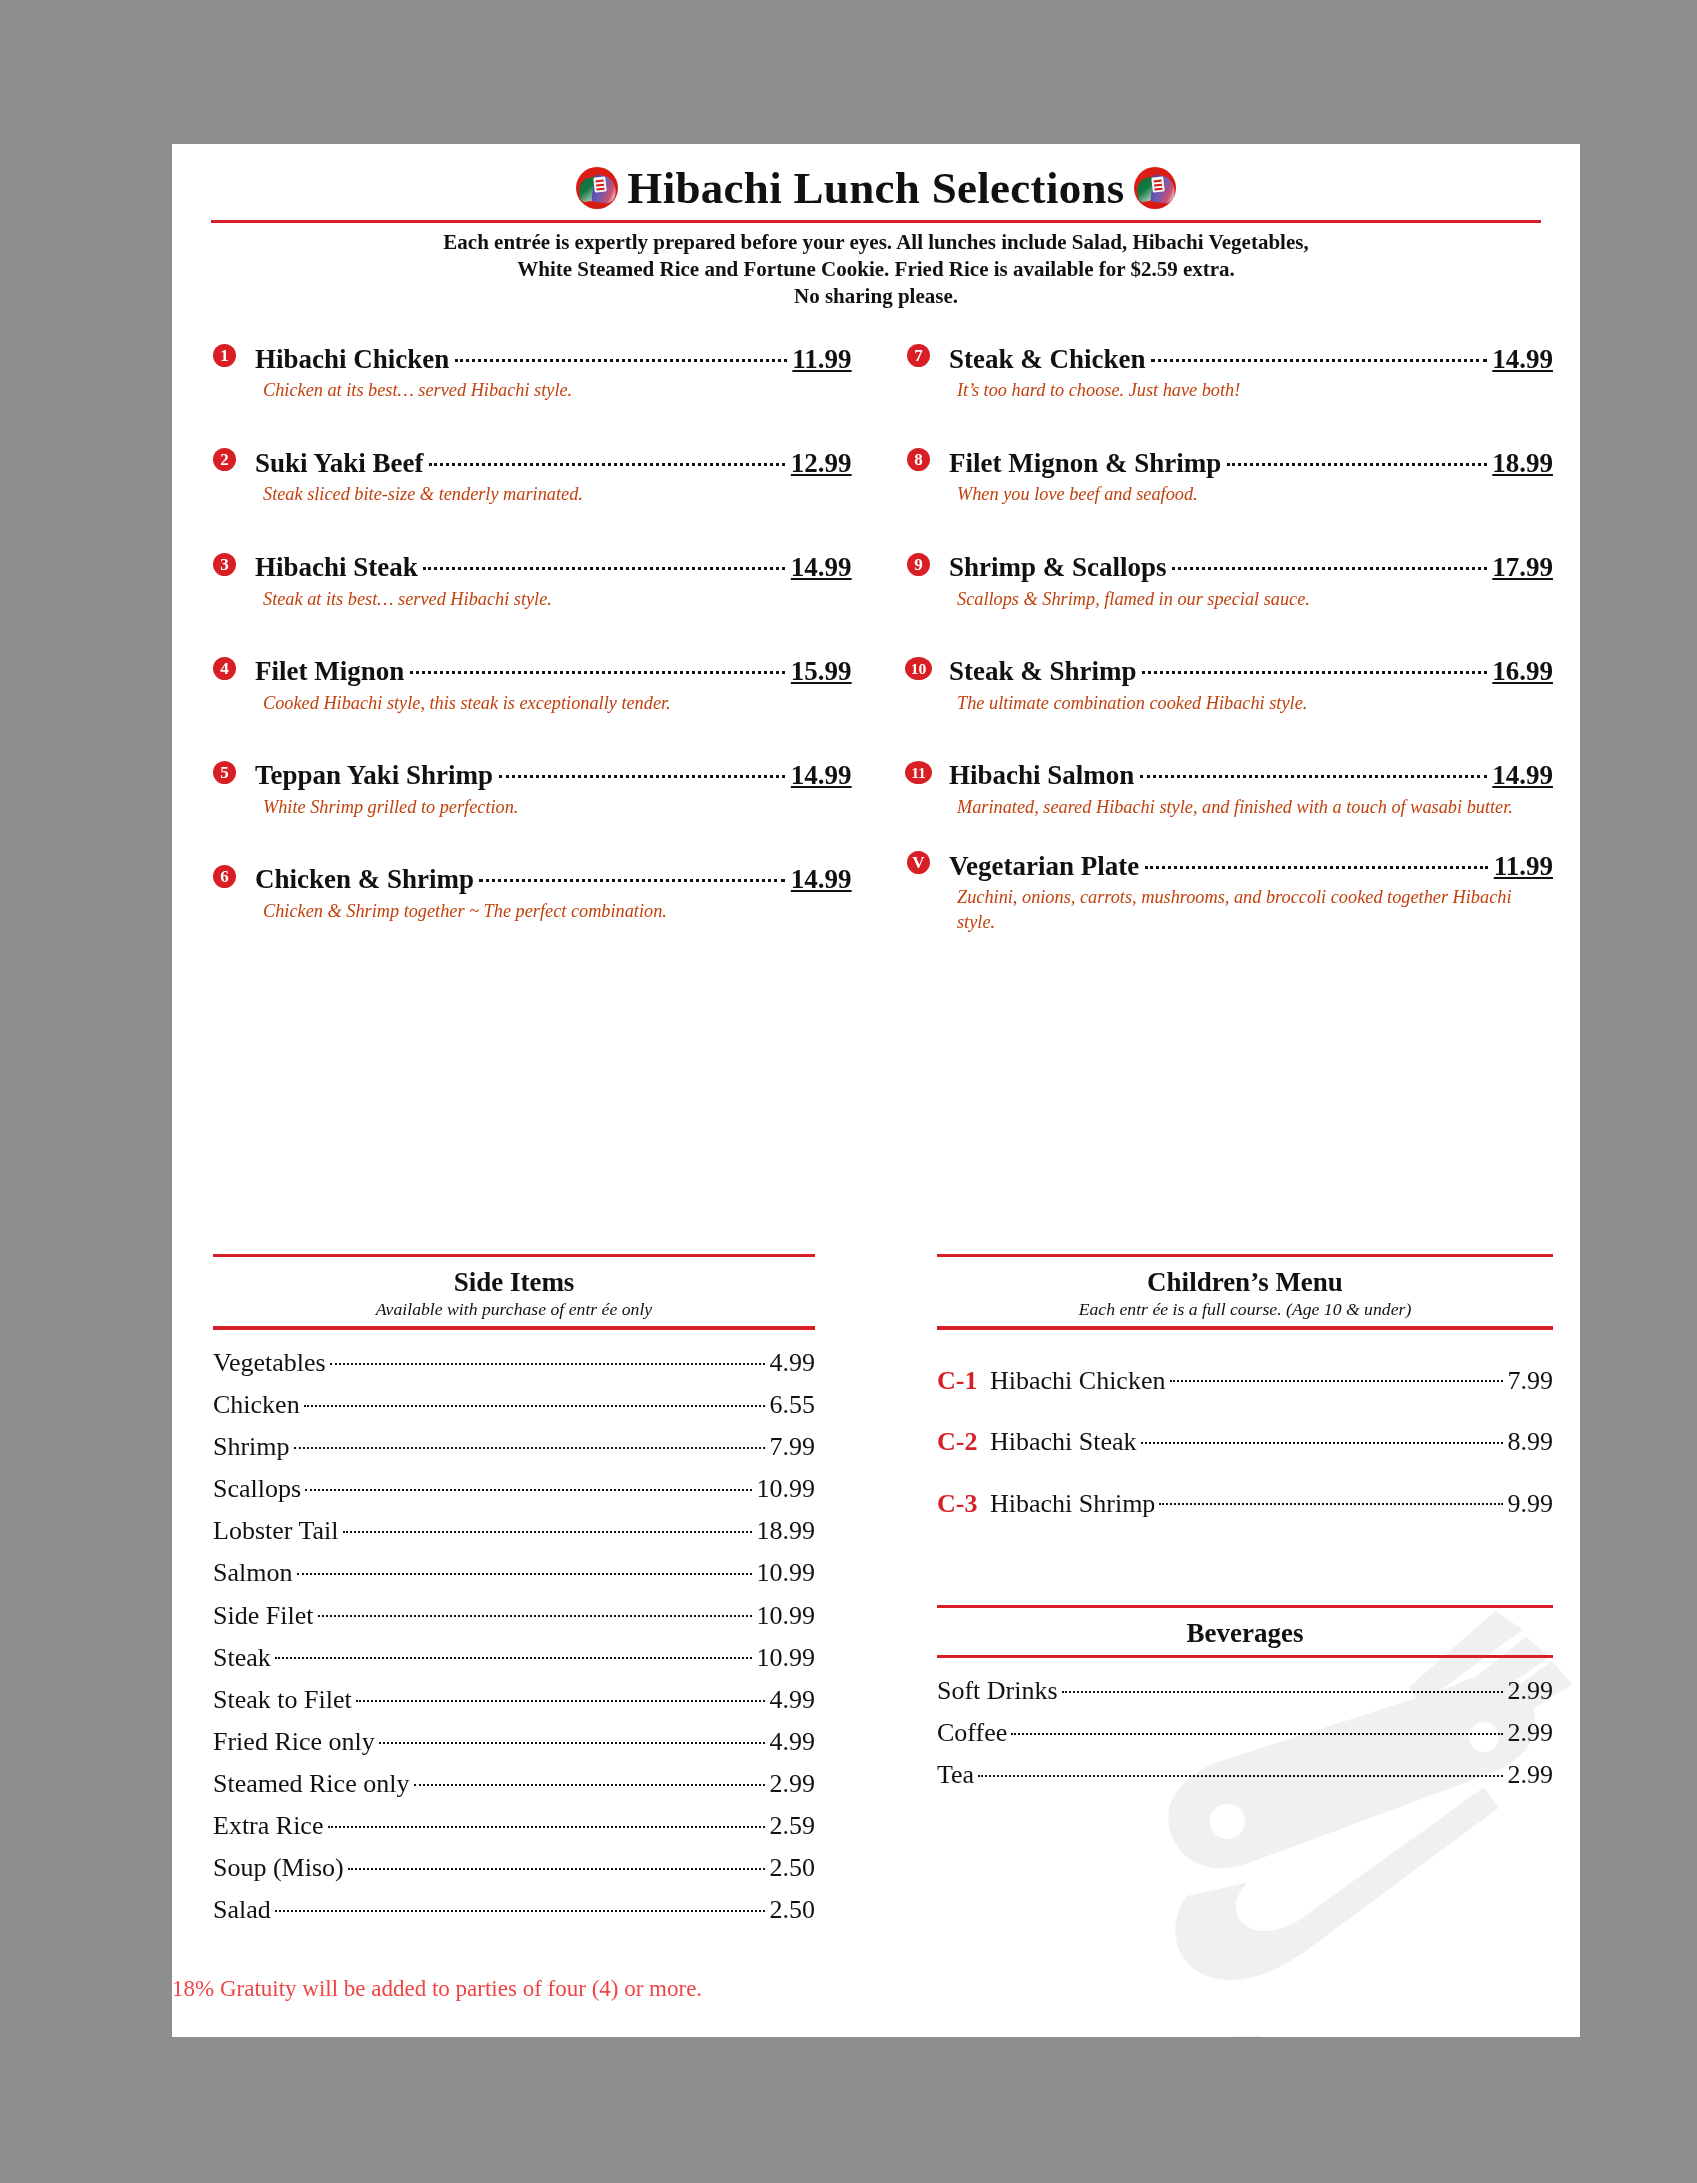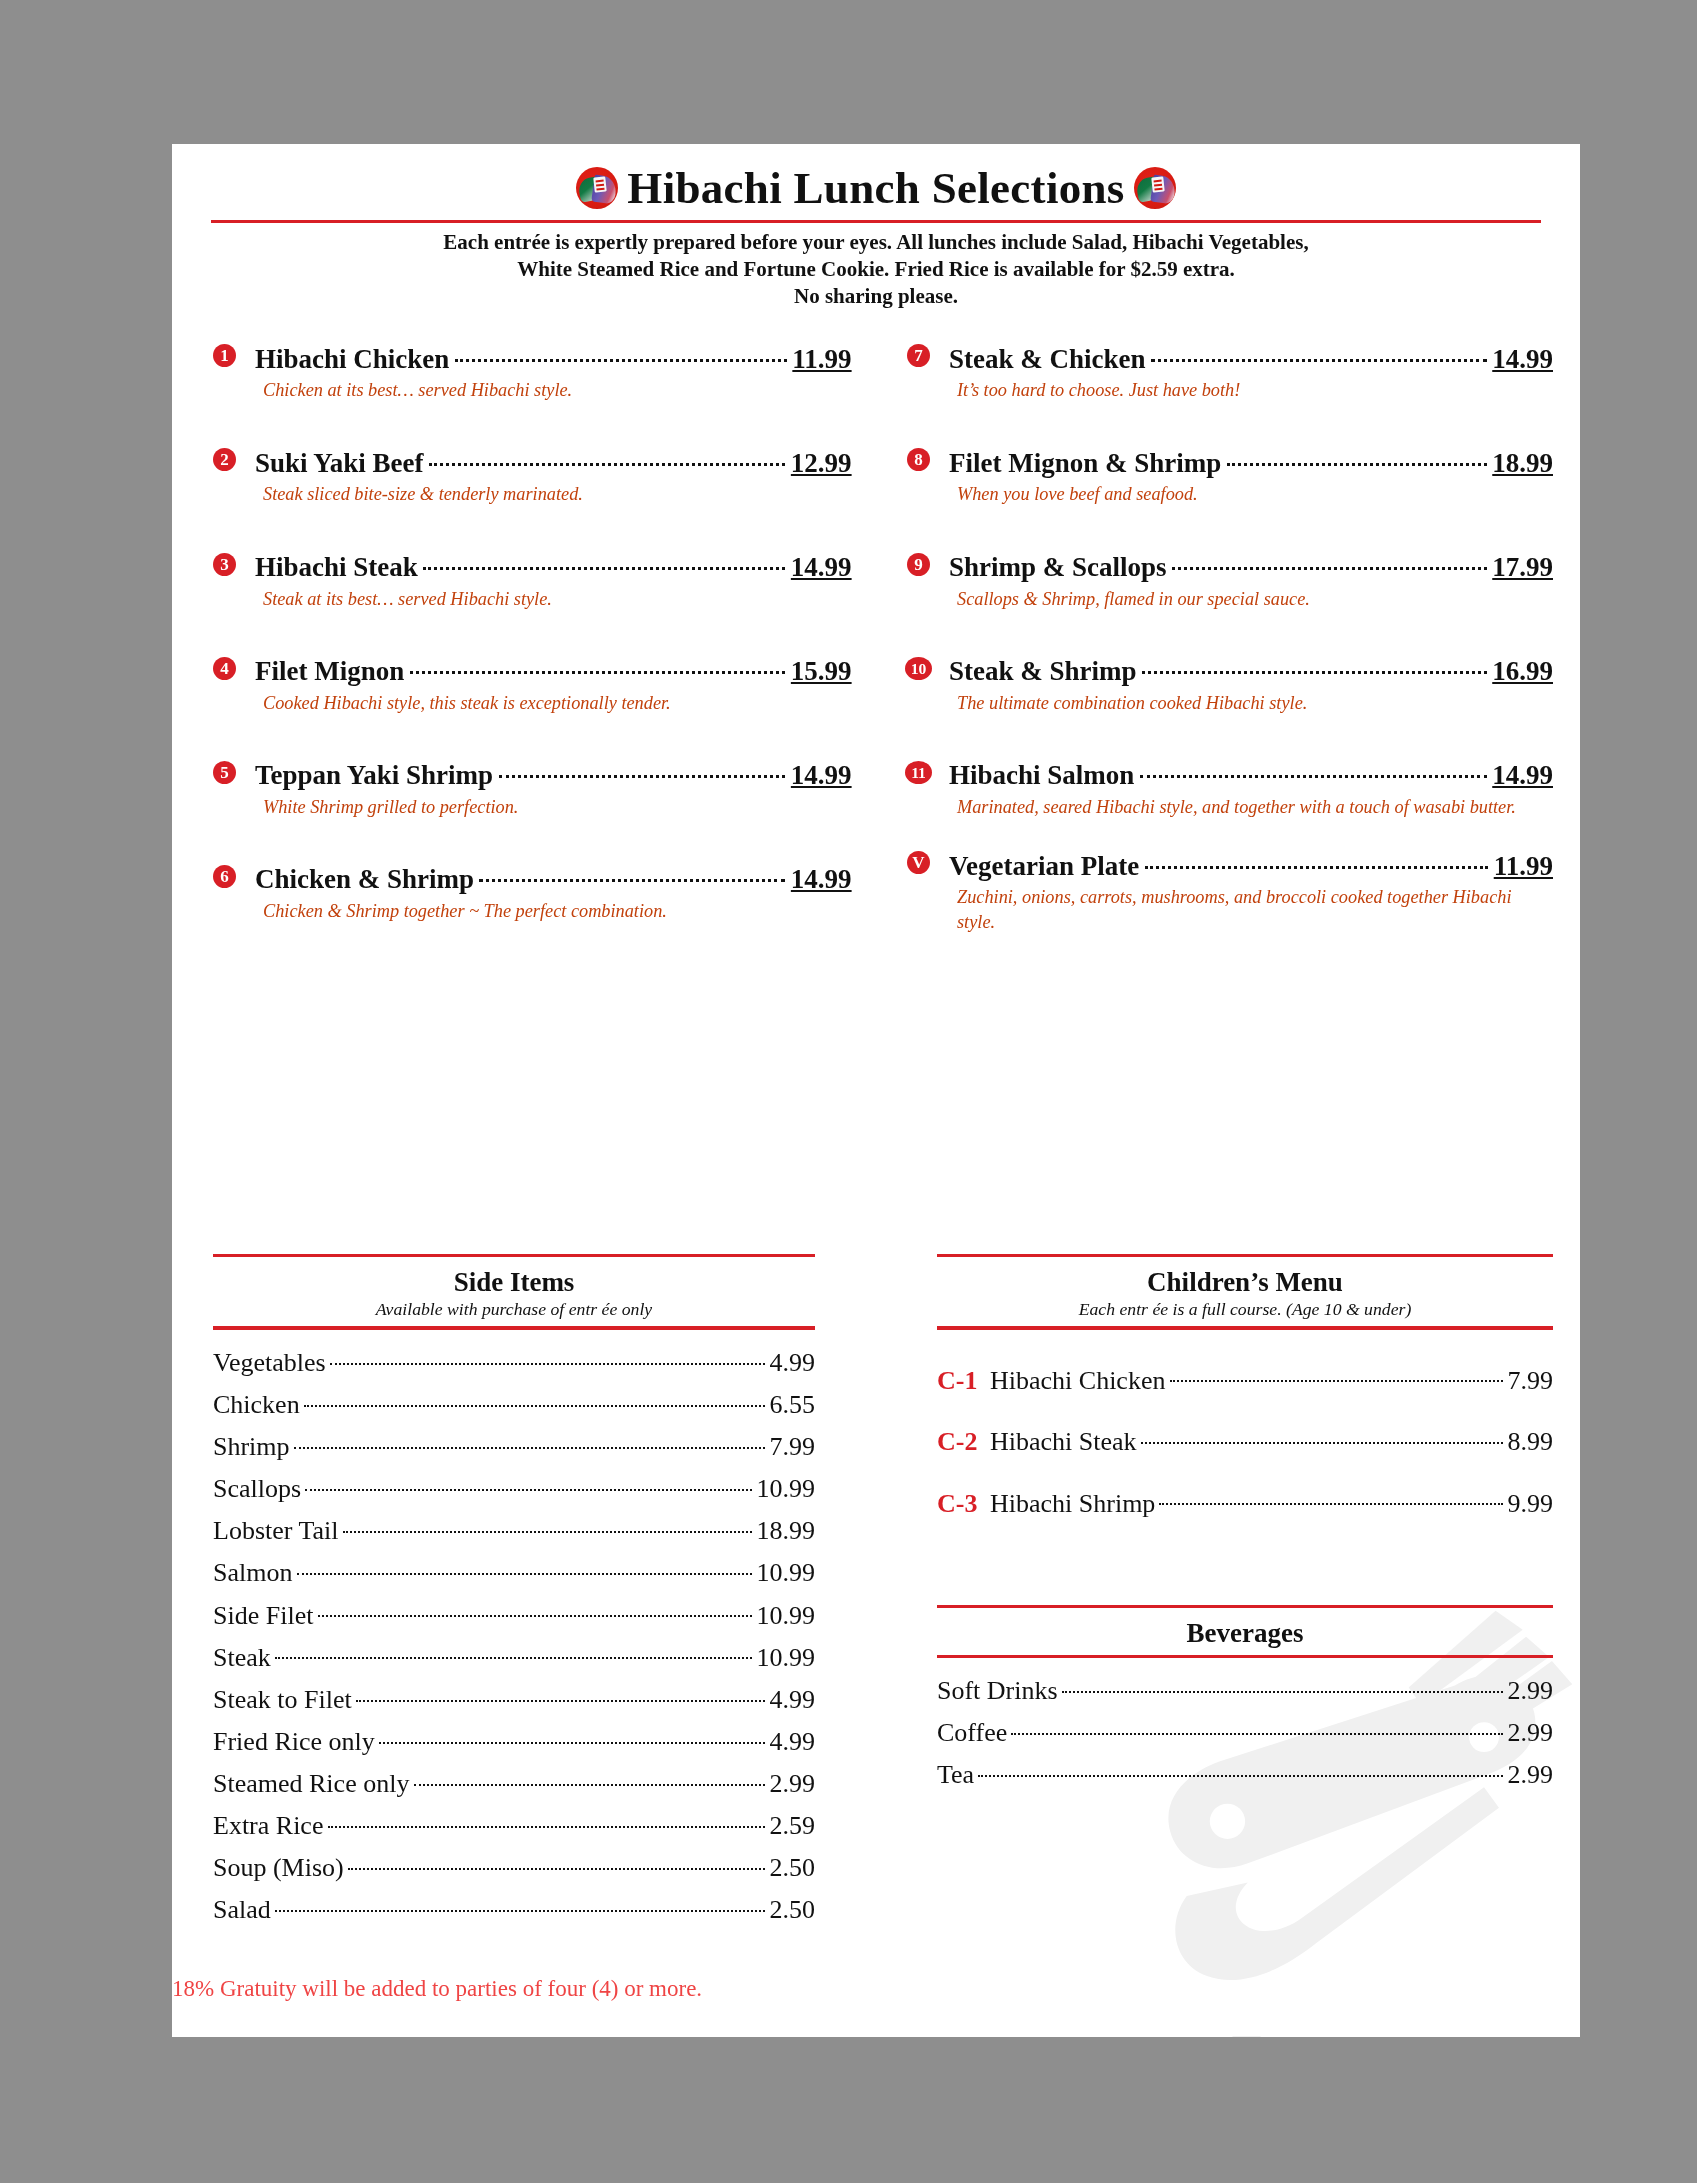--- a/index.html
+++ b/index.html
@@ -479,21 +479,21 @@
         <div class="desc">The ultimate combination cooked Hibachi style.</div>
       </div>
 
       <div class="entree tall">
         <span class="badge wide">11</span>
         <div class="name-line">
           <span class="nm">Hibachi Salmon</span>
           <span class="leader"></span>
           <span class="pr">14.99</span>
         </div>
-        <div class="desc">Marinated, seared Hibachi style, and together with a touch of wasabi butter.</div>
+        <div class="desc">Marinated, seared Hibachi style, and finished with a touch of wasabi butter.</div>
       </div>
 
       <div class="entree">
         <span class="badge">V</span>
         <div class="name-line">
           <span class="nm">Vegetarian Plate</span>
           <span class="leader"></span>
           <span class="pr">11.99</span>
         </div>
         <div class="desc">Zuchini, onions, carrots, mushrooms, and broccoli cooked together Hibachi style.</div>

